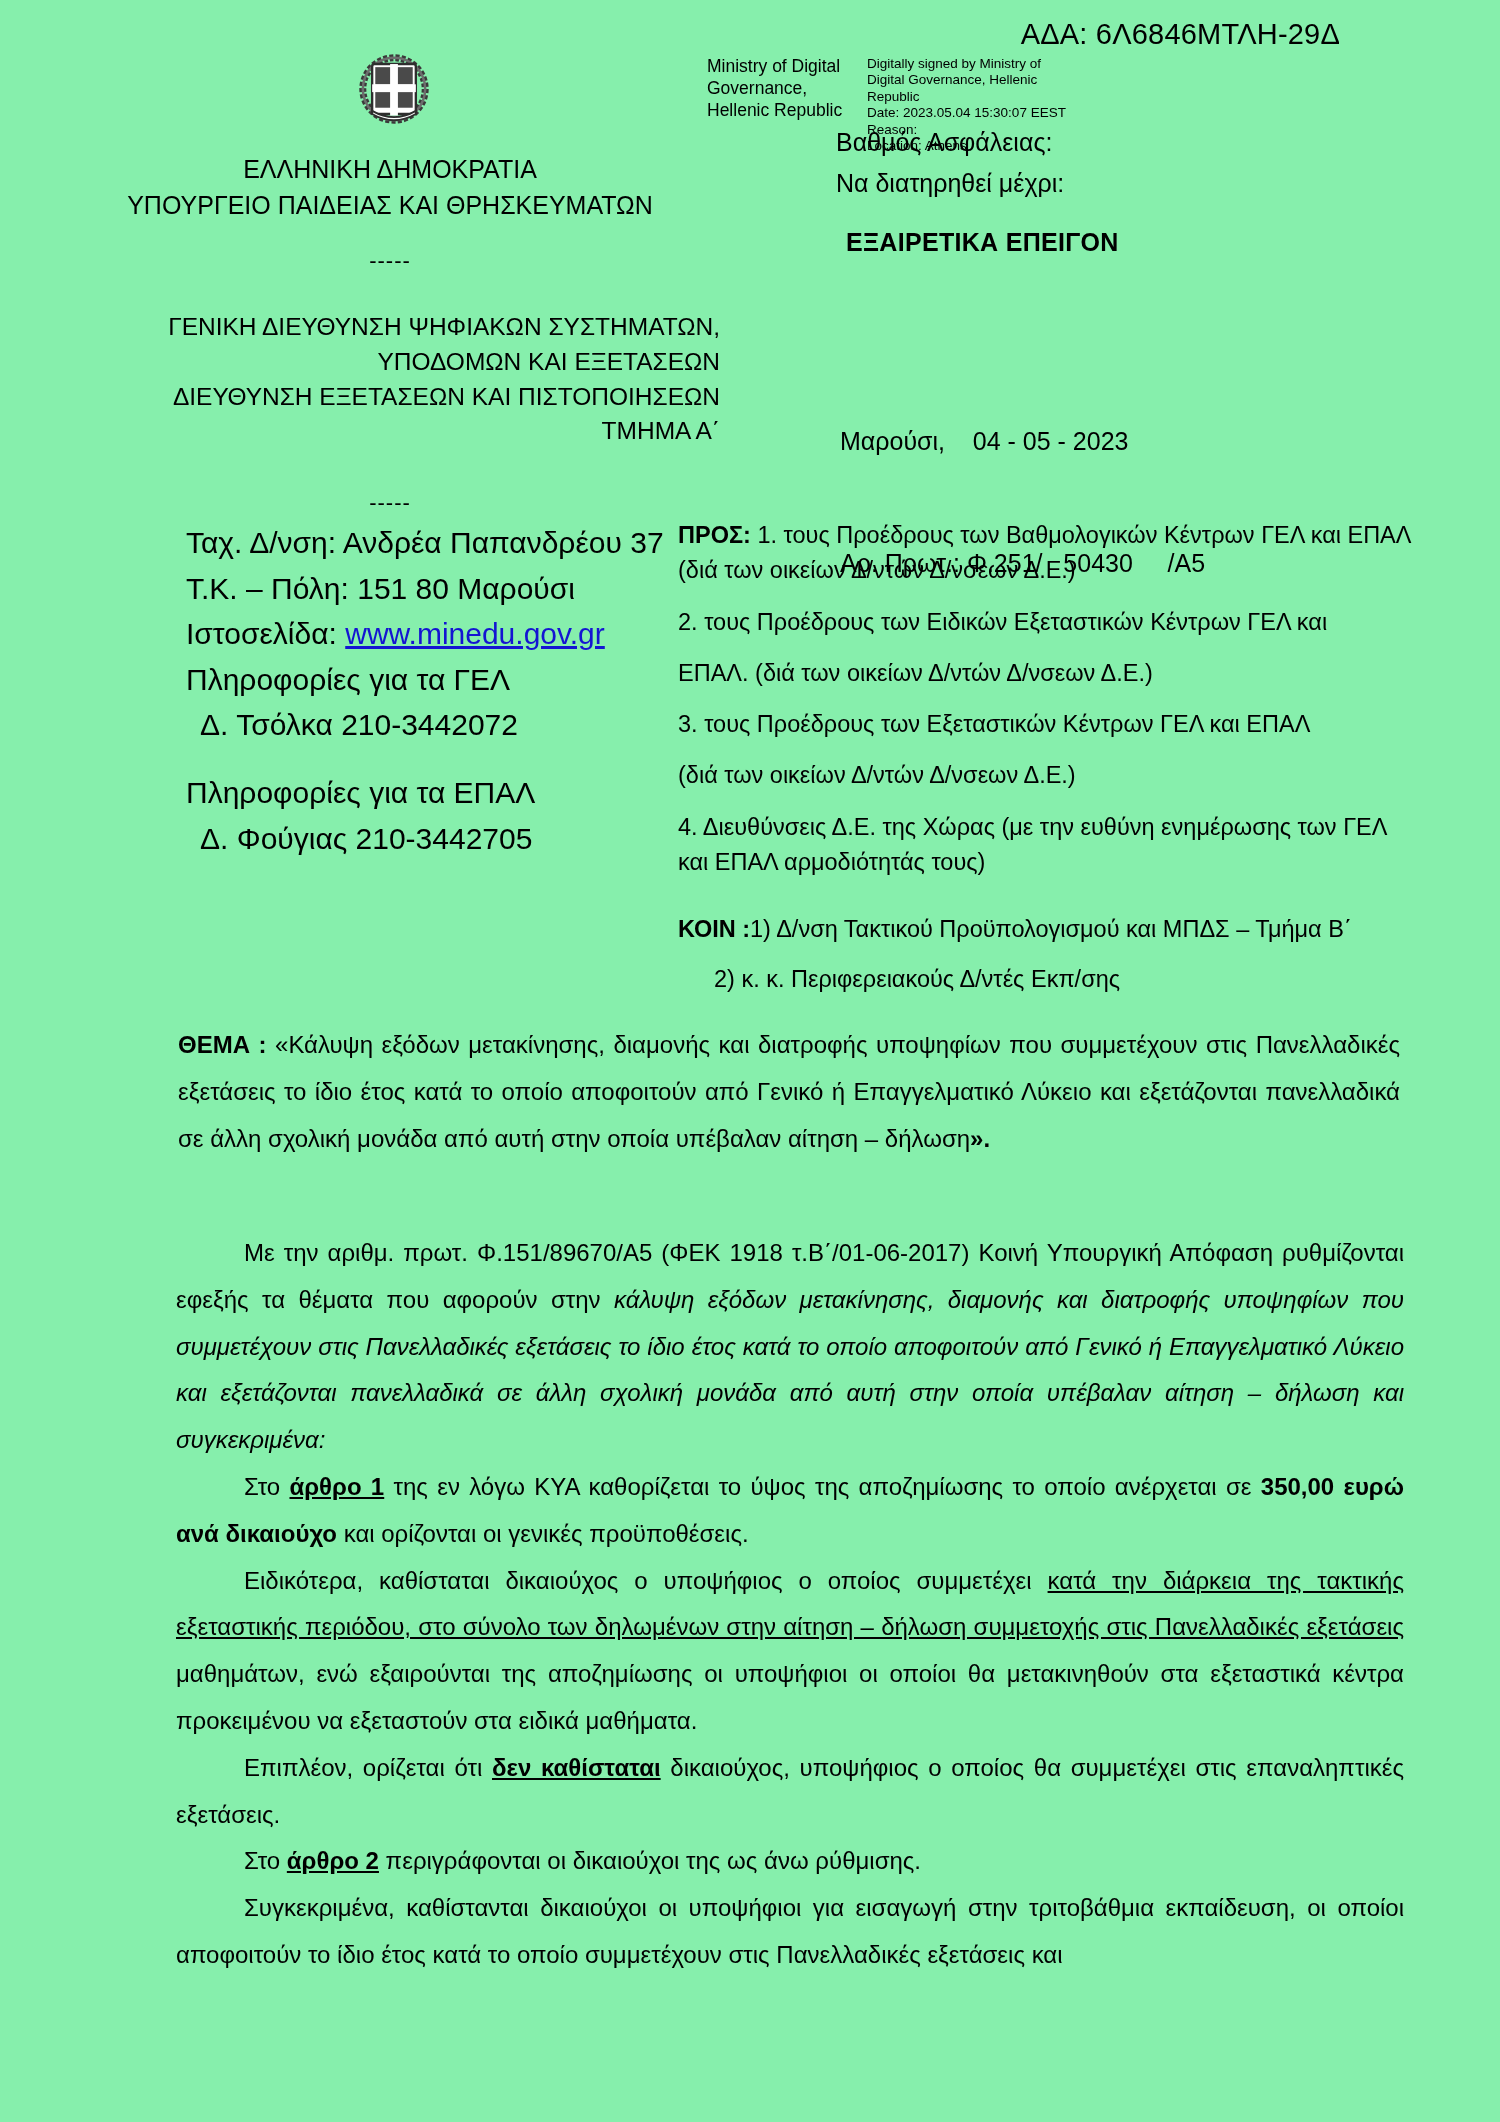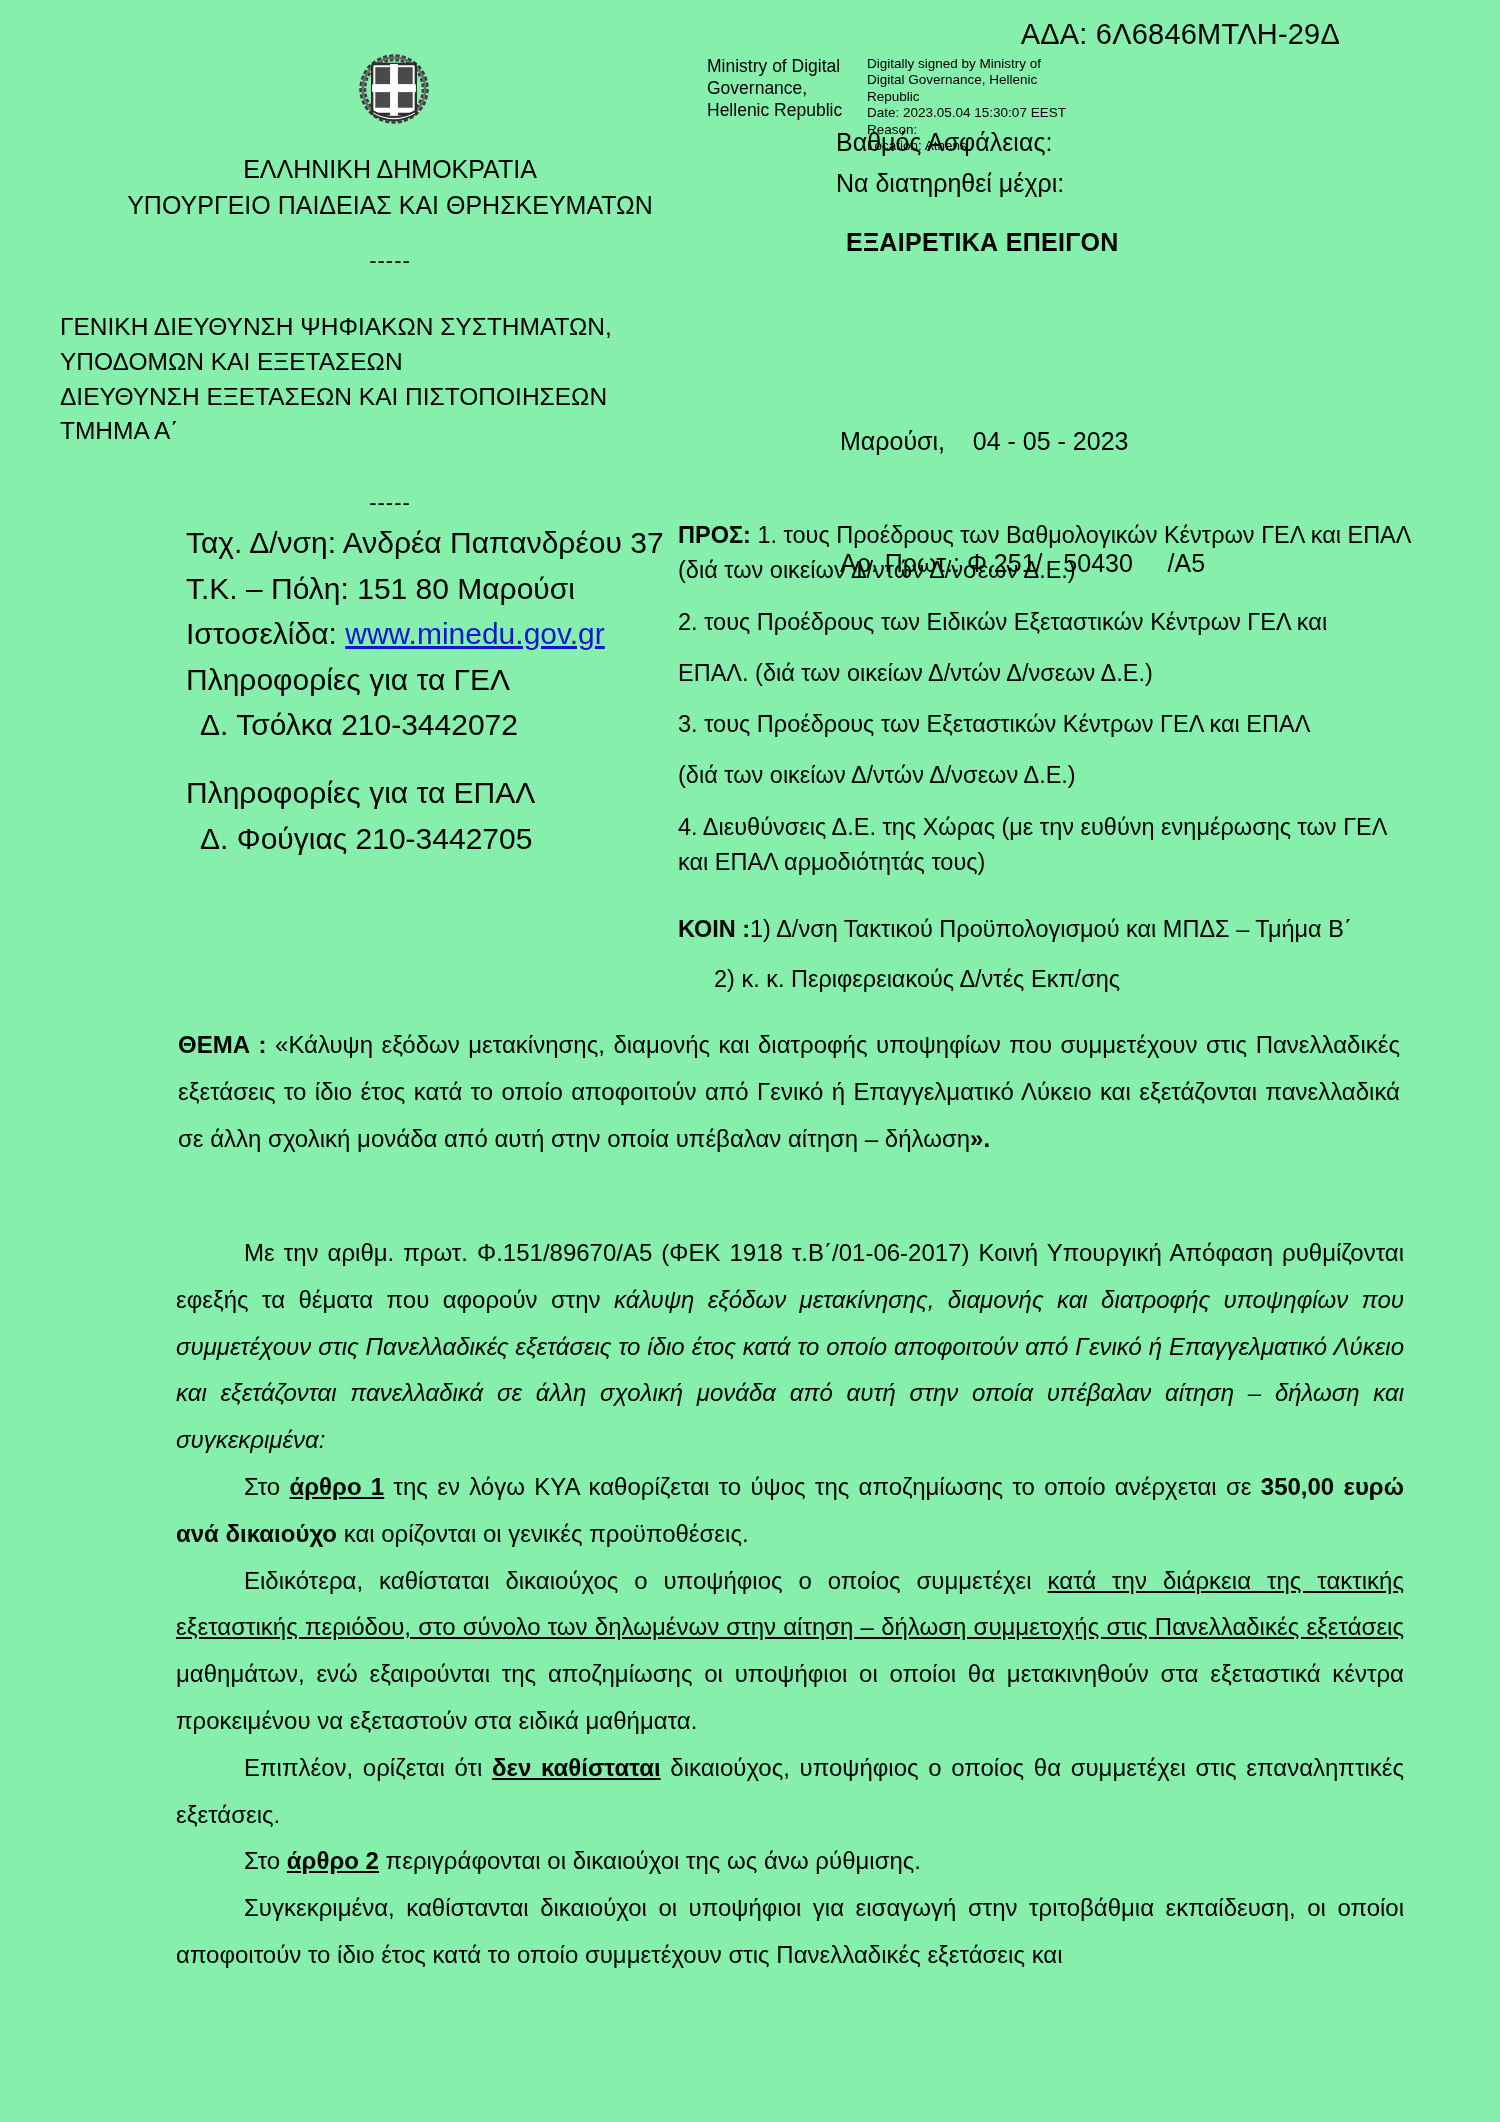--- a/index.html
+++ b/index.html
@@ -79,21 +79,21 @@
   .hdr-left .sep {
     margin: 22px 0 10px 0;
     letter-spacing: 1px;
     font-size: 22px;
   }
   .hdr-block2 {
     position: absolute;
     left: 60px;
     top: 310px;
     width: 660px;
-    text-align: left;
+    text-align: right;
     font-size: 24.5px;
     line-height: 1.42;
   }
 
   
   .contact-sep {
     position: absolute;
     left: 60px;
     top: 490px;
     width: 660px;

